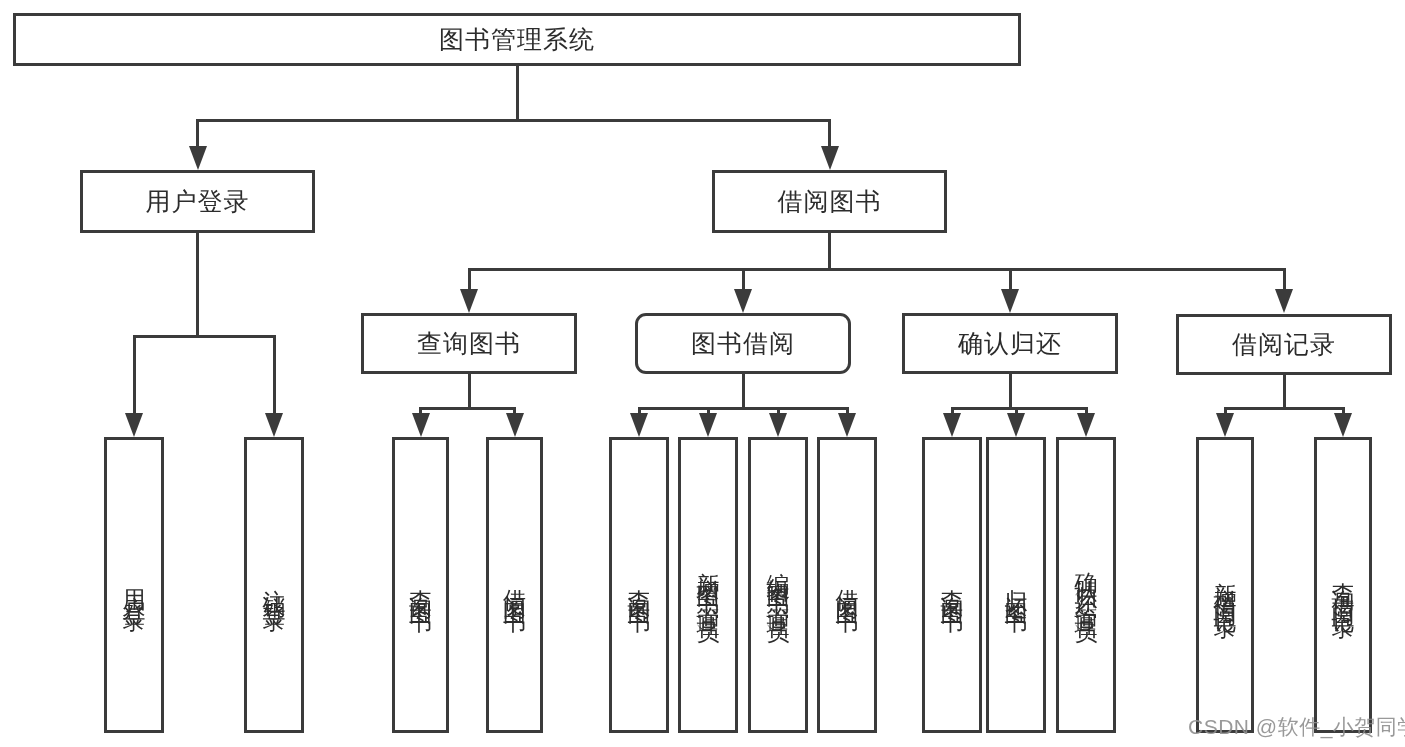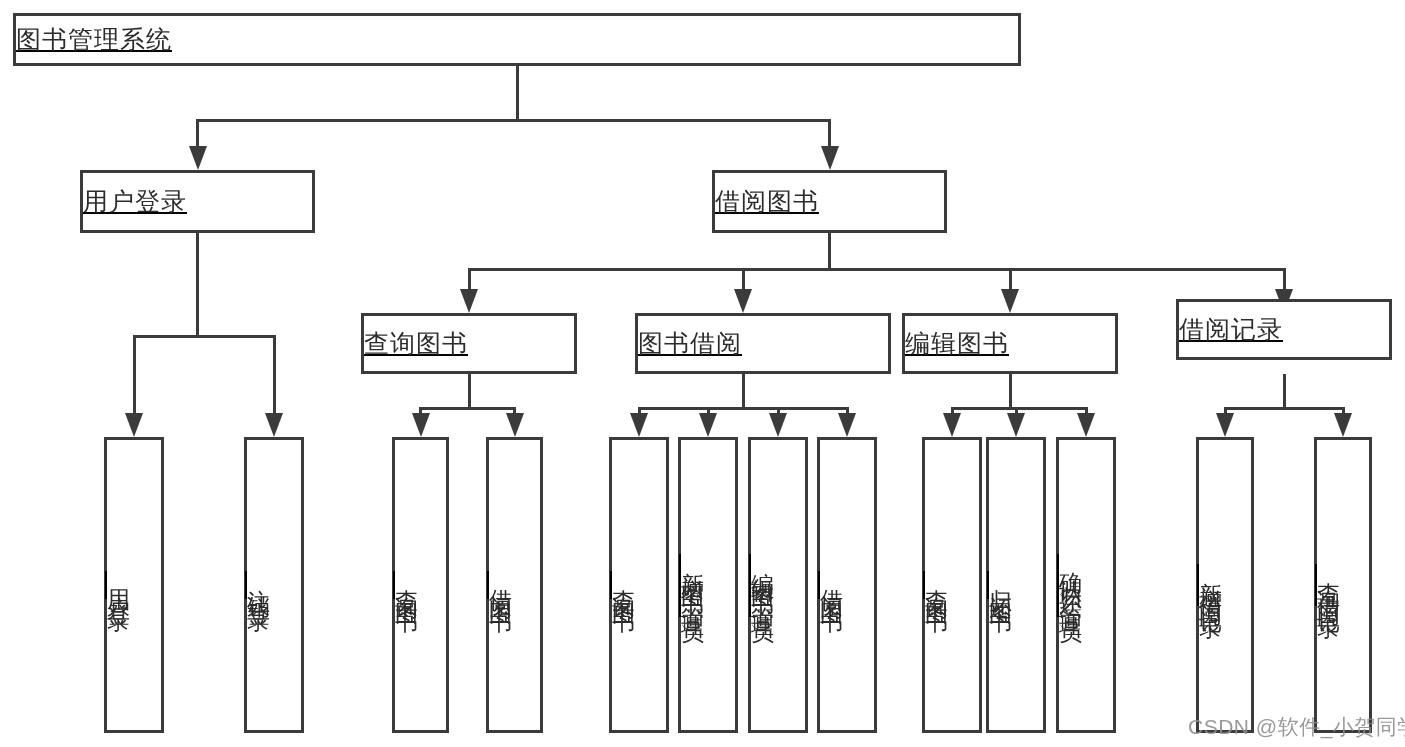--- a/index.html
+++ b/index.html
@@ -16,23 +16,22 @@
     overflow: hidden;
   }
   
   .node {
     position: absolute;
     box-sizing: border-box;
     border: 3px solid var(--line, #3b3b3b);
     background: #ffffff;
     display: flex;
     align-items: center;
-    justify-content: flex-start;
+    justify-content: center;
     z-index: 2;
-    text-decoration: underline;
   }
   .node .lbl {
     color: var(--text, #2c2c2c);
     font-size: 25px;
     letter-spacing: 1px;
     white-space: nowrap;
     line-height: 1;
   }
   .node.v .lbl {
     writing-mode: vertical-rl;
@@ -132,27 +131,27 @@
       </div>
       <div class="node" style="left: 80px; top: 170px; width: 235px; height: 63px;">
         <span class="lbl">用户登录</span>
       </div>
       <div class="node" style="left: 712px; top: 170px; width: 235px; height: 63px;">
         <span class="lbl">借阅图书</span>
       </div>
       <div class="node" style="left: 361px; top: 313px; width: 216px; height: 61px;">
         <span class="lbl">查询图书</span>
       </div>
-      <div class="node" style="left: 635px; top: 313px; width: 256px; height: 61px;">
+      <div class="node" style="left: 635px; top: 313px; width: 216px; height: 61px; border-radius: 11px;">
         <span class="lbl">图书借阅</span>
       </div>
       <div class="node" style="left: 902px; top: 313px; width: 216px; height: 61px;">
-        <span class="lbl">编辑图书</span>
+        <span class="lbl">确认归还</span>
       </div>
-      <div class="node" style="left: 1176px; top: 299px; width: 216px; height: 61px;">
+      <div class="node" style="left: 1176px; top: 314px; width: 216px; height: 61px;">
         <span class="lbl">借阅记录</span>
       </div>
       <div class="node v" style="left: 104px; top: 437px; width: 60px; height: 296px;">
         <span class="lbl">用户登录</span>
       </div>
       <div class="node v" style="left: 244px; top: 437px; width: 60px; height: 296px;">
         <span class="lbl">注销登录</span>
       </div>
       <div class="node v" style="left: 392px; top: 437px; width: 57px; height: 296px;">
         <span class="lbl">查询图书</span>

